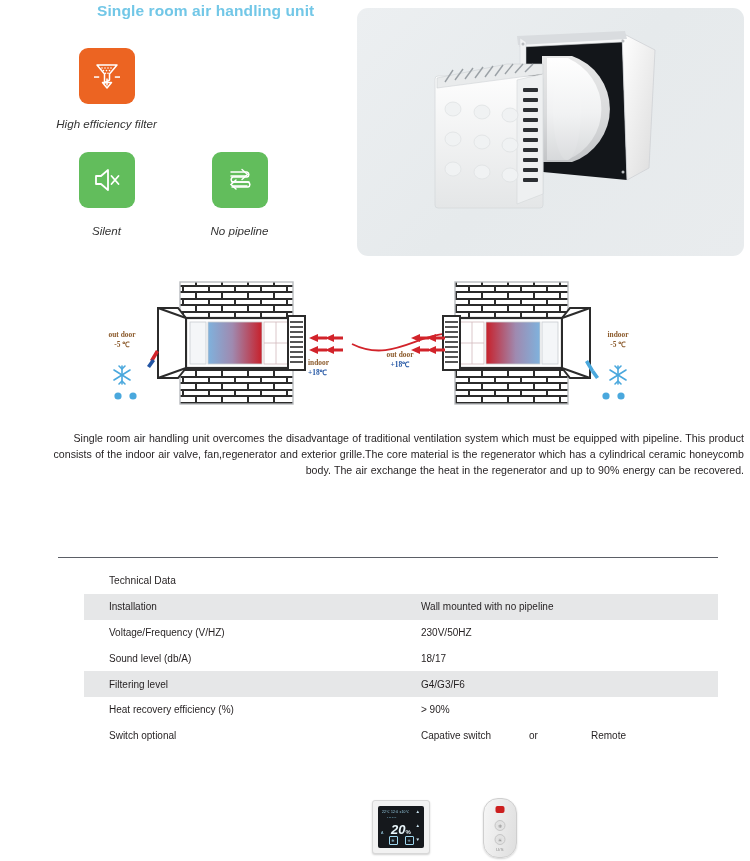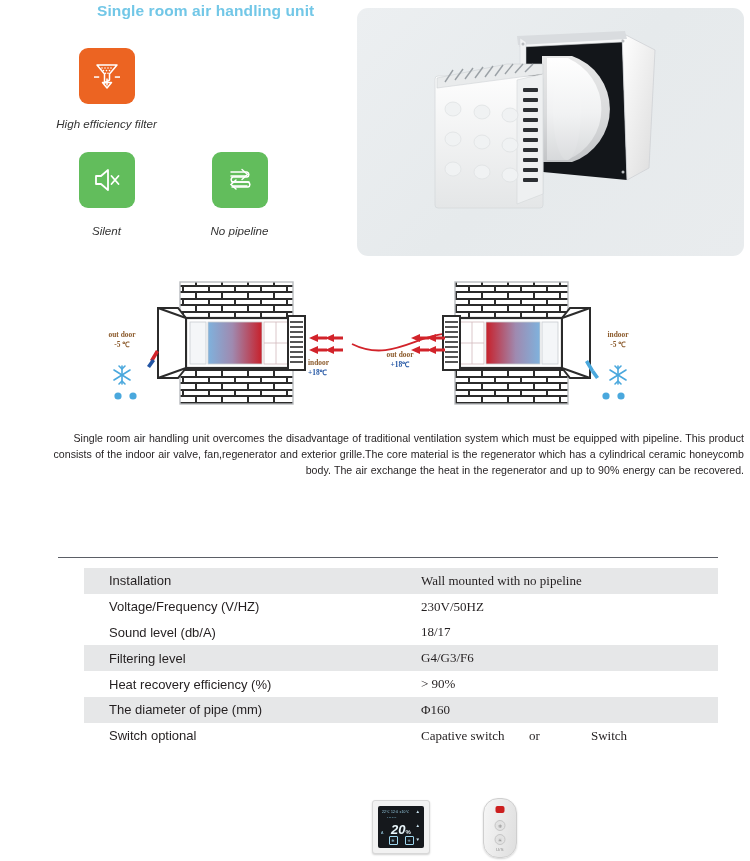--- a/index.html
+++ b/index.html
@@ -115,28 +115,28 @@
 
   
   .tech-table {
     position: absolute;
     left: 84px;
     top: 568px;
     width: 634px;
     border-collapse: collapse;
   }
   .tech-table td {
-    font-size: 13px;
+    font-size: 10px;
     color: #231f20;
     padding: 0;
     height: 25.8px;
     vertical-align: middle;
   }
   .tech-table td.k { width: 290px; padding-left: 25px; }
-  .tech-table td.v { padding-left: 22px; font-family: Liberation Serif, serif; }
+  .tech-table td.v { padding-left: 22px; }
   .tech-table tr.shade td { background: #e6e7e8; }
   .tech-table tr.head td { background: #ffffff; font-size: 10.2px; }
 
   .switch-cell-inner {
     display: flex;
     align-items: center;
   }
   .switch-cell-inner .sw-a { width: 108px; }
   .switch-cell-inner .sw-or { width: 62px; }
 
@@ -517,51 +517,51 @@
 </div>
 
 <div class="body-copy">
   <p class="indent">Single room air handling unit overcomes the disadvantage of traditional ventilation system which must be equipped with pipeline. This product consists of the indoor air valve, fan,regenerator and exterior grille.The core material is the regenerator which has a cylindrical ceramic honeycomb body. The air exchange the heat in the regenerator and up to 90%  energy can be recovered.</p>
 </div>
 
 <div class="divider"></div>
 
 <table class="tech-table">
   <tbody>
+    <tr class="head">
+      <td class="k">Technical Data</td>
+      <td class="v"></td>
+    </tr>
     <tr class="shade">
       <td class="k">Installation</td>
       <td class="v">Wall mounted with no pipeline</td>
     </tr>
     <tr>
       <td class="k">Voltage/Frequency  (V/HZ)</td>
       <td class="v">230V/50HZ</td>
     </tr>
     <tr>
       <td class="k">Sound level (db/A)</td>
       <td class="v">18/17</td>
     </tr>
     <tr class="shade">
       <td class="k">Filtering level</td>
       <td class="v">G4/G3/F6</td>
     </tr>
     <tr>
       <td class="k">Heat recovery efficiency (%)</td>
       <td class="v">&gt; 90%</td>
-    </tr>
-    <tr class="shade">
-      <td class="k">The diameter of pipe (mm)</td>
-      <td class="v">Φ160</td>
     </tr>
     <tr>
       <td class="k">Switch optional</td>
       <td class="v">
         <div class="switch-cell-inner">
           <span class="sw-a">Capative switch</span>
           <span class="sw-or">or</span>
-          <span class="sw-b">Switch</span>
+          <span class="sw-b">Remote</span>
         </div>
       </td>
     </tr>
   </tbody>
 </table>
 
 <div class="switch-images">
 
   <div class="capacitive-switch">
     <div class="cs-screen">

